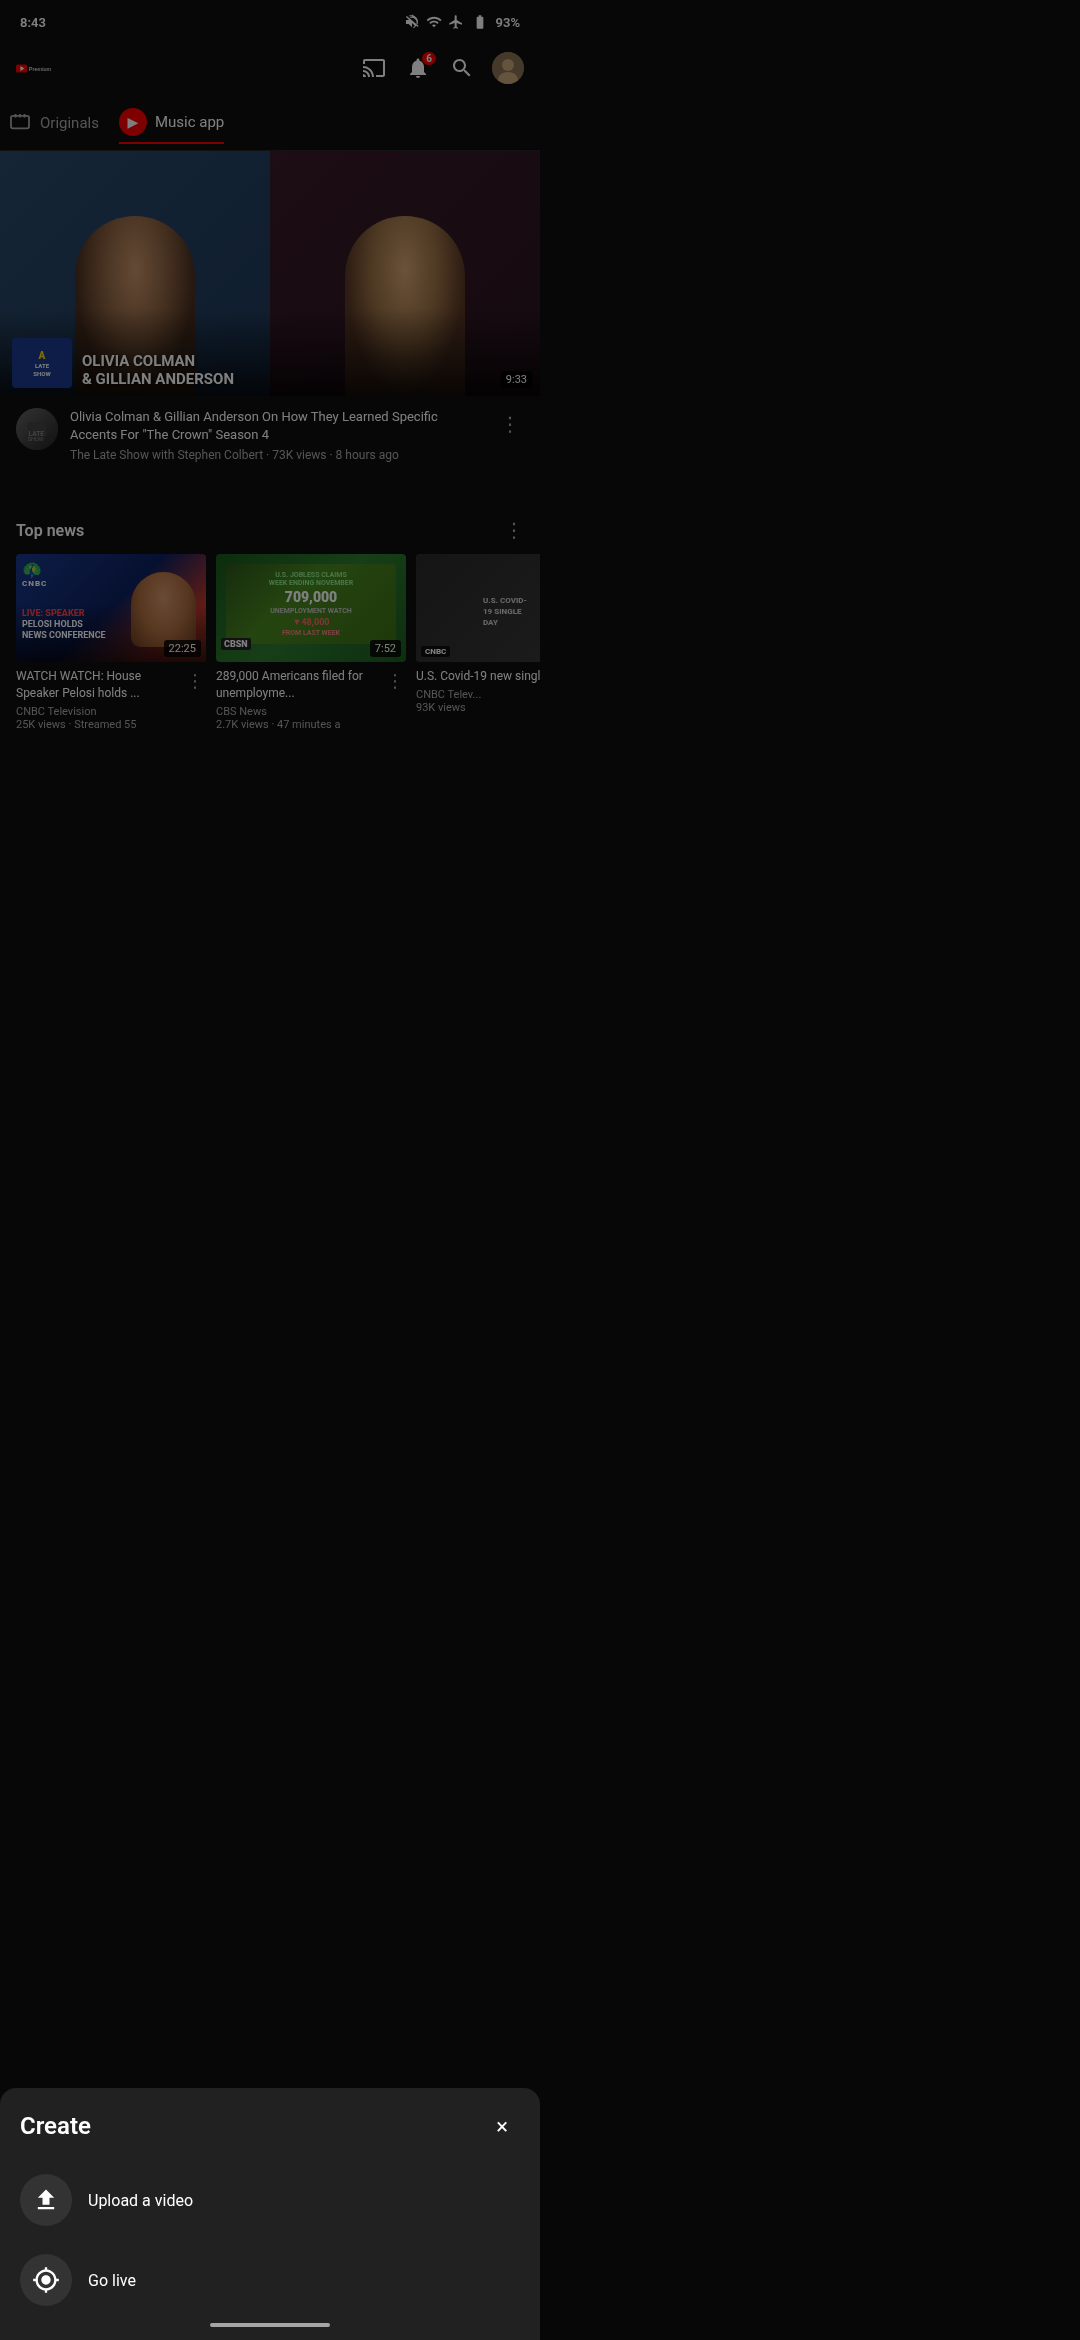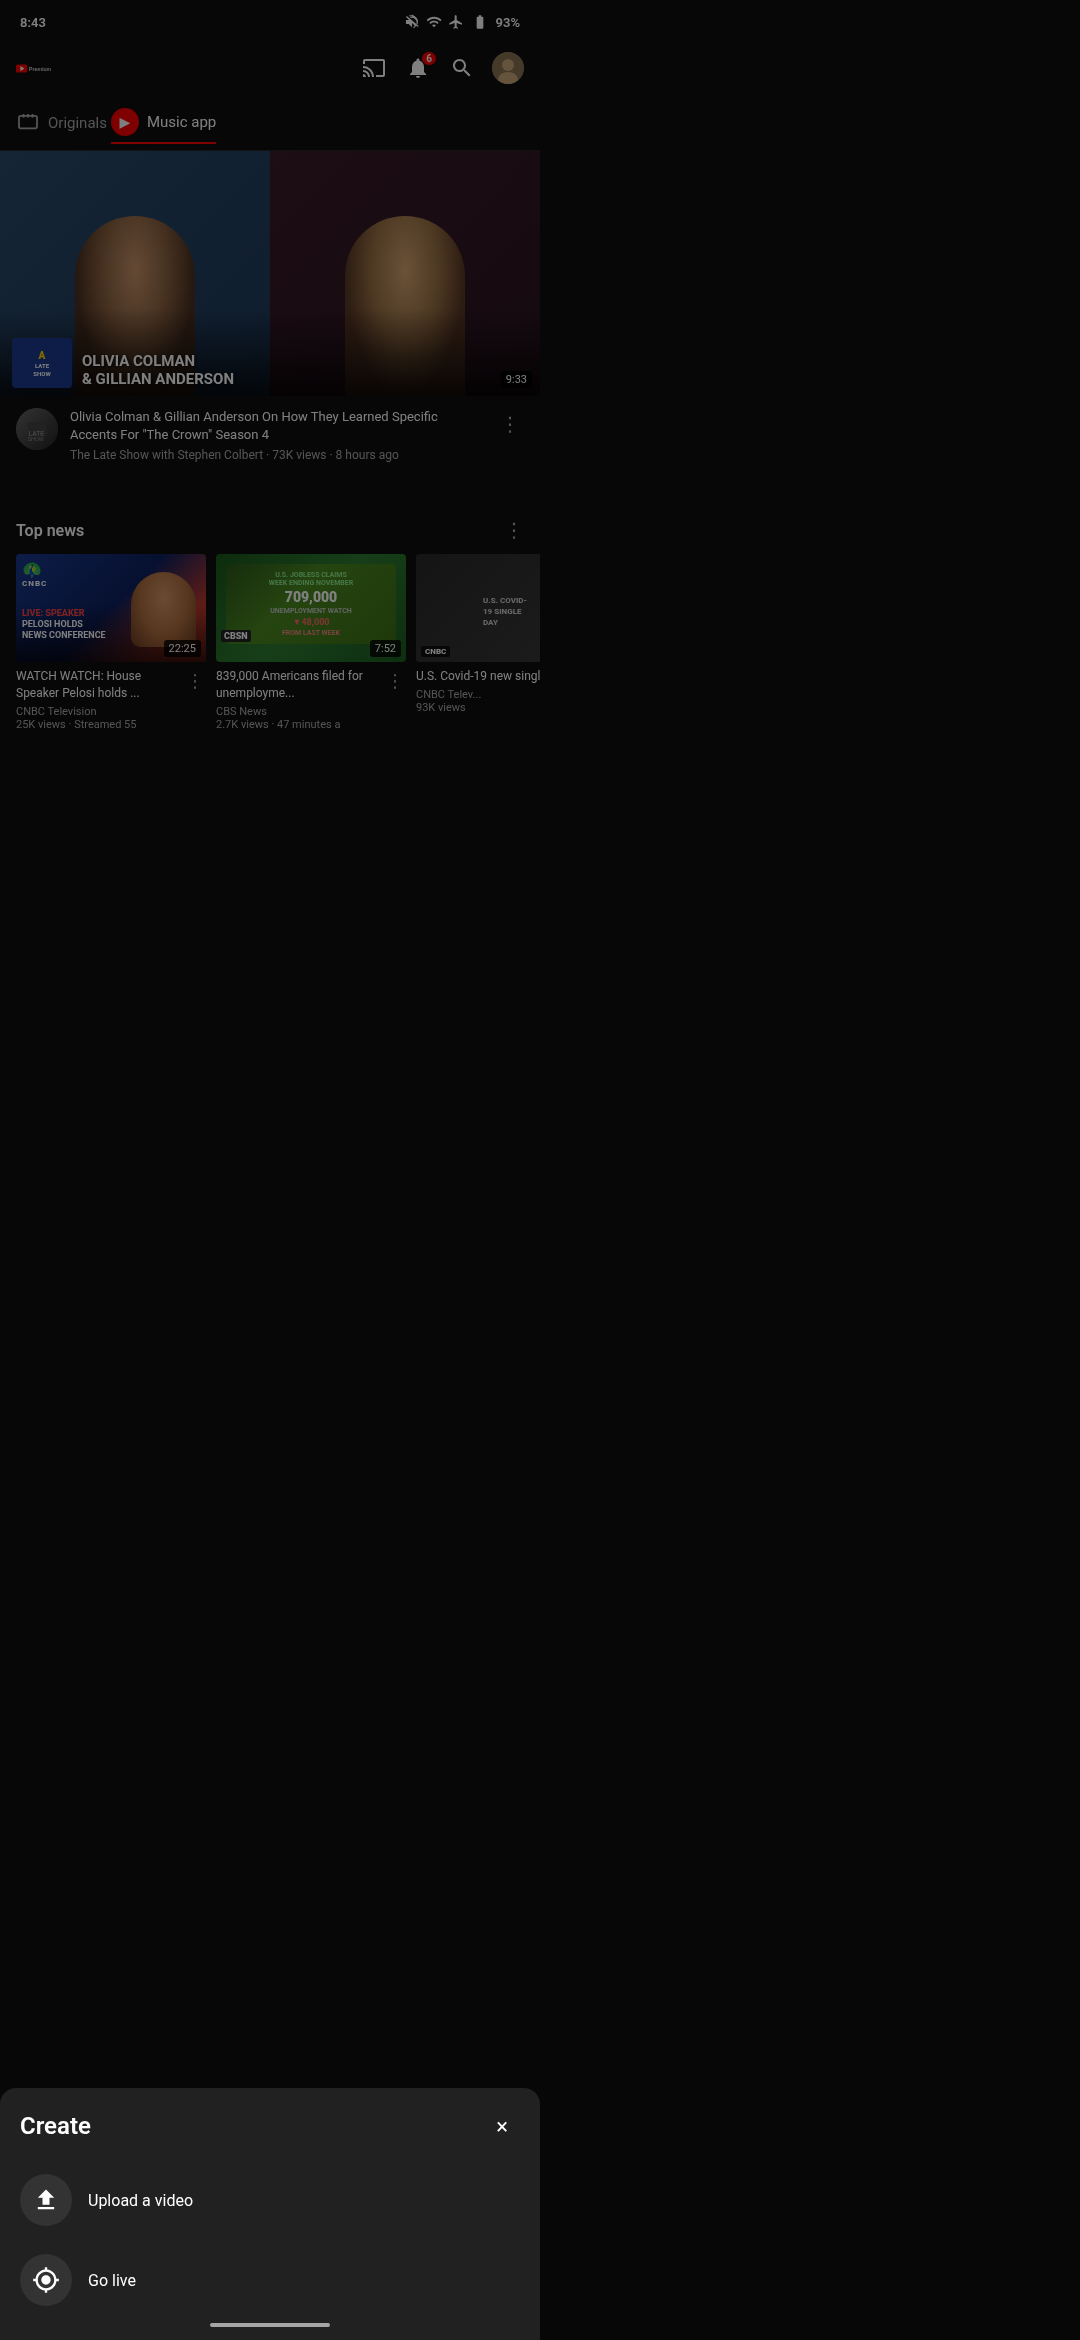--- a/index.html
+++ b/index.html
@@ -89,22 +89,22 @@
       align-items: center;
       justify-content: center;
       font-size: 14px;
       color: #fff;
     }
 
     
     .nav-tabs {
       display: flex;
       align-items: center;
-      padding: 6px 16px;
-      gap: 4px;
+      padding: 6px 8px;
+      gap: 20px;
       border-bottom: 1px solid #272727;
     }
     .nav-tab {
       display: flex;
       align-items: center;
       gap: 8px;
       padding: 6px 0;
       cursor: pointer;
       color: #aaa;
       font-size: 15px;
@@ -431,21 +431,21 @@
     .money-sub {
       font-size: 9px;
       font-weight: 700;
       color: #ff6b6b;
       display: flex;
       align-items: center;
       gap: 2px;
     }
     .cbs-logo {
       position: absolute;
-      bottom: 20px;
+      bottom: 12px;
       left: 5px;
       font-size: 9px;
       font-weight: 900;
       color: #fff;
       background: #222;
       padding: 1px 3px;
       border-radius: 2px;
     }
 
     
@@ -722,21 +722,21 @@
         <div class="money-text">709,000</div>
         <div style="font-size:7px;color:#ccc;font-weight:600;">UNEMPLOYMENT WATCH</div>
         <div class="money-sub">▼48,000</div>
         <div style="font-size:7px;color:#ff8888;font-weight:600;">FROM LAST WEEK</div>
       </div>
       <div class="cbs-logo">CBSN</div>
       <div class="thumb-badge">7:52</div>
     </div>
     <div class="news-card-row">
       <div class="news-card-meta">
-        <div class="news-card-title">839,000 Americans filed for unemployme...</div>
+        <div class="news-card-title">289,000 Americans filed for unemployme...</div>
         <div class="news-card-channel">
           <span>CBS News</span><br>
           <span>2.7K views</span>
           <span> · </span>
           <span>47 minutes a</span>
         </div>
       </div>
       <div class="news-card-more">⋮</div>
     </div>
   </div>

